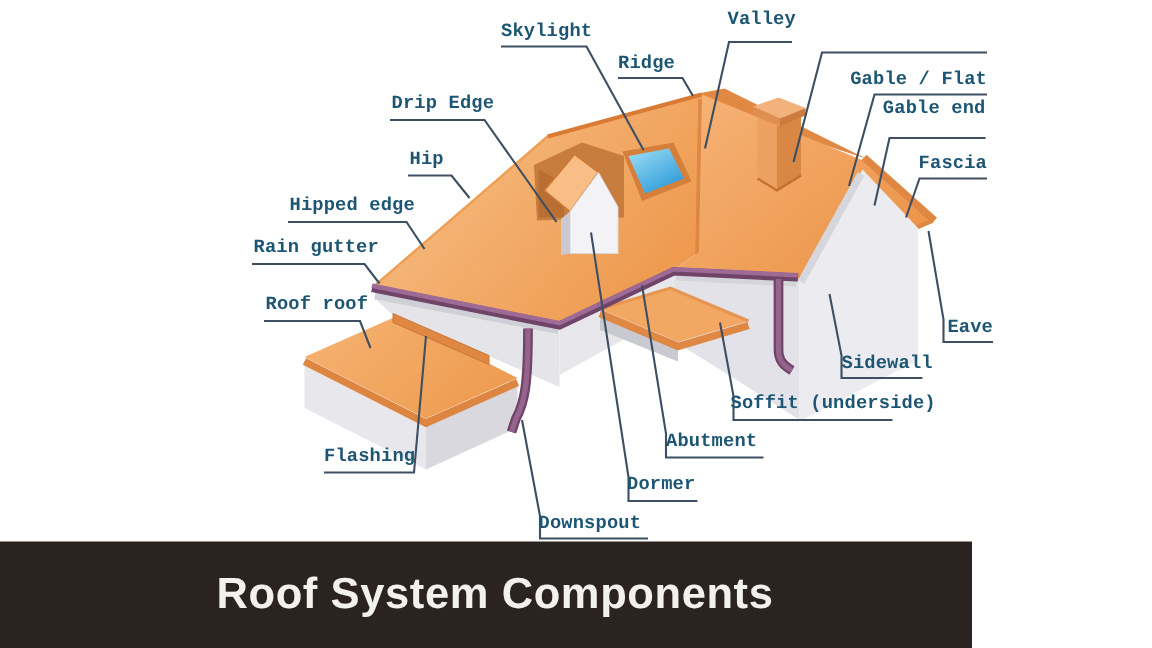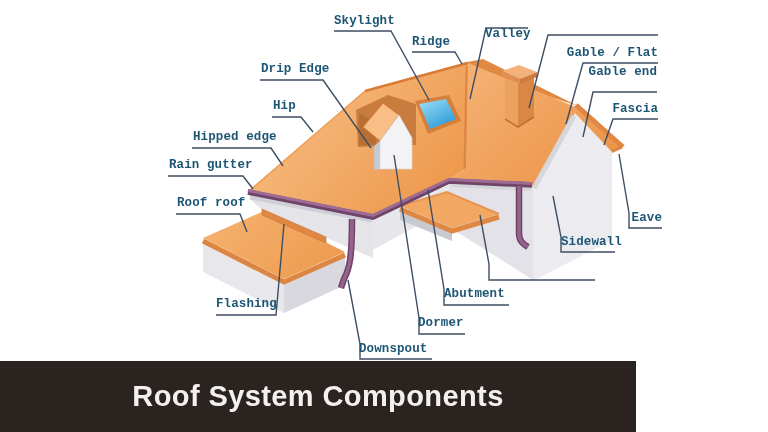--- a/index.html
+++ b/index.html
@@ -2,21 +2,21 @@
 <html style="--page-bg: #ffffff; --footer-bg: #2a2320; --footer-text: #f3f1ee; --label-color: #1d5674; --leader-color: #3e4e63;"><head>
 <meta charset="utf-8">
 <style>
   html,body{margin:0;padding:0;background:#fff;}
   #stage{position:relative;width:768px;height:432px;background:var(--page-bg,#fff);overflow:hidden;
          font-family:"DejaVu Serif","Liberation Serif",serif;}
   #house-svg{position:absolute;left:0;top:0;width:768px;height:432px;}
   .lbl{position:absolute;font-size:12.5px;font-weight:bold;color:var(--label-color,#1d5674);
        white-space:nowrap;line-height:14px;letter-spacing:.1px;font-family:Liberation Mono, monospace;}
   #footer-bar{position:absolute;left:0;top:361px;width:636px;height:71px;
-              background:var(--footer-bg,#2a2320);display:flex;align-items:center;justify-content:center;}
+              background:var(--footer-bg,#2a2320);display:flex;align-items:center;justify-content:center;padding-left:12px;}
   #footer-title{color:var(--footer-text,#f3f1ee);font-family:"Liberation Sans",sans-serif;
                 font-size:29px;font-weight:600;letter-spacing:.4px;}
   .leader{fill:none;stroke:var(--leader-color,#3e4e63);stroke-width:1.4;}
 </style>
 </head>
 <body>
 
 <div id="stage">
 
   <svg id="house-svg" viewBox="0 0 768 432">
@@ -128,26 +128,27 @@
       <polyline class="leader" points="176,214 240,214 247,232"></polyline>
       <polyline class="leader" points="168,176 243,176 253,189"></polyline>
       <polyline class="leader" points="192,148 271,148 283,166"></polyline>
       <polyline class="leader" points="272,117 301,117 313,132"></polyline>
       <polyline class="leader" points="260,80 323,80 371,148"></polyline>
     </g>
   </svg>
 
   <div class="lbl" style="left:334px;top:14px">Skylight</div>
   <div class="lbl" style="left:412px;top:35px">Ridge</div>
-  <div class="lbl" style="left:485px;top:27px">Valley</div>
+  <div class="lbl" style="left:485px;top:6px">Valley</div>
   <div class="lbl" style="right:110px;top:46px">Gable / Flat</div>
   <div class="lbl" style="right:111px;top:65px">Gable end</div>
   <div class="lbl" style="right:110px;top:102px">Fascia</div>
   <div class="lbl" style="right:106px;top:211px">Eave</div>
   <div class="lbl" style="left:561px;top:235px">Sidewall</div>
+  <div class="lbl" style="left:487px;top:262px">Soffit (underside)</div>
   <div class="lbl" style="left:444px;top:287px">Abutment</div>
   <div class="lbl" style="left:418px;top:316px">Dormer</div>
   <div class="lbl" style="left:359px;top:342px">Downspout</div>
   <div class="lbl" style="left:216px;top:297px">Flashing</div>
   <div class="lbl" style="left:177px;top:196px">Roof roof</div>
   <div class="lbl" style="left:169px;top:158px">Rain gutter</div>
   <div class="lbl" style="left:193px;top:130px">Hipped edge</div>
   <div class="lbl" style="left:273px;top:99px">Hip</div>
   <div class="lbl" style="left:261px;top:62px">Drip Edge</div>
 

